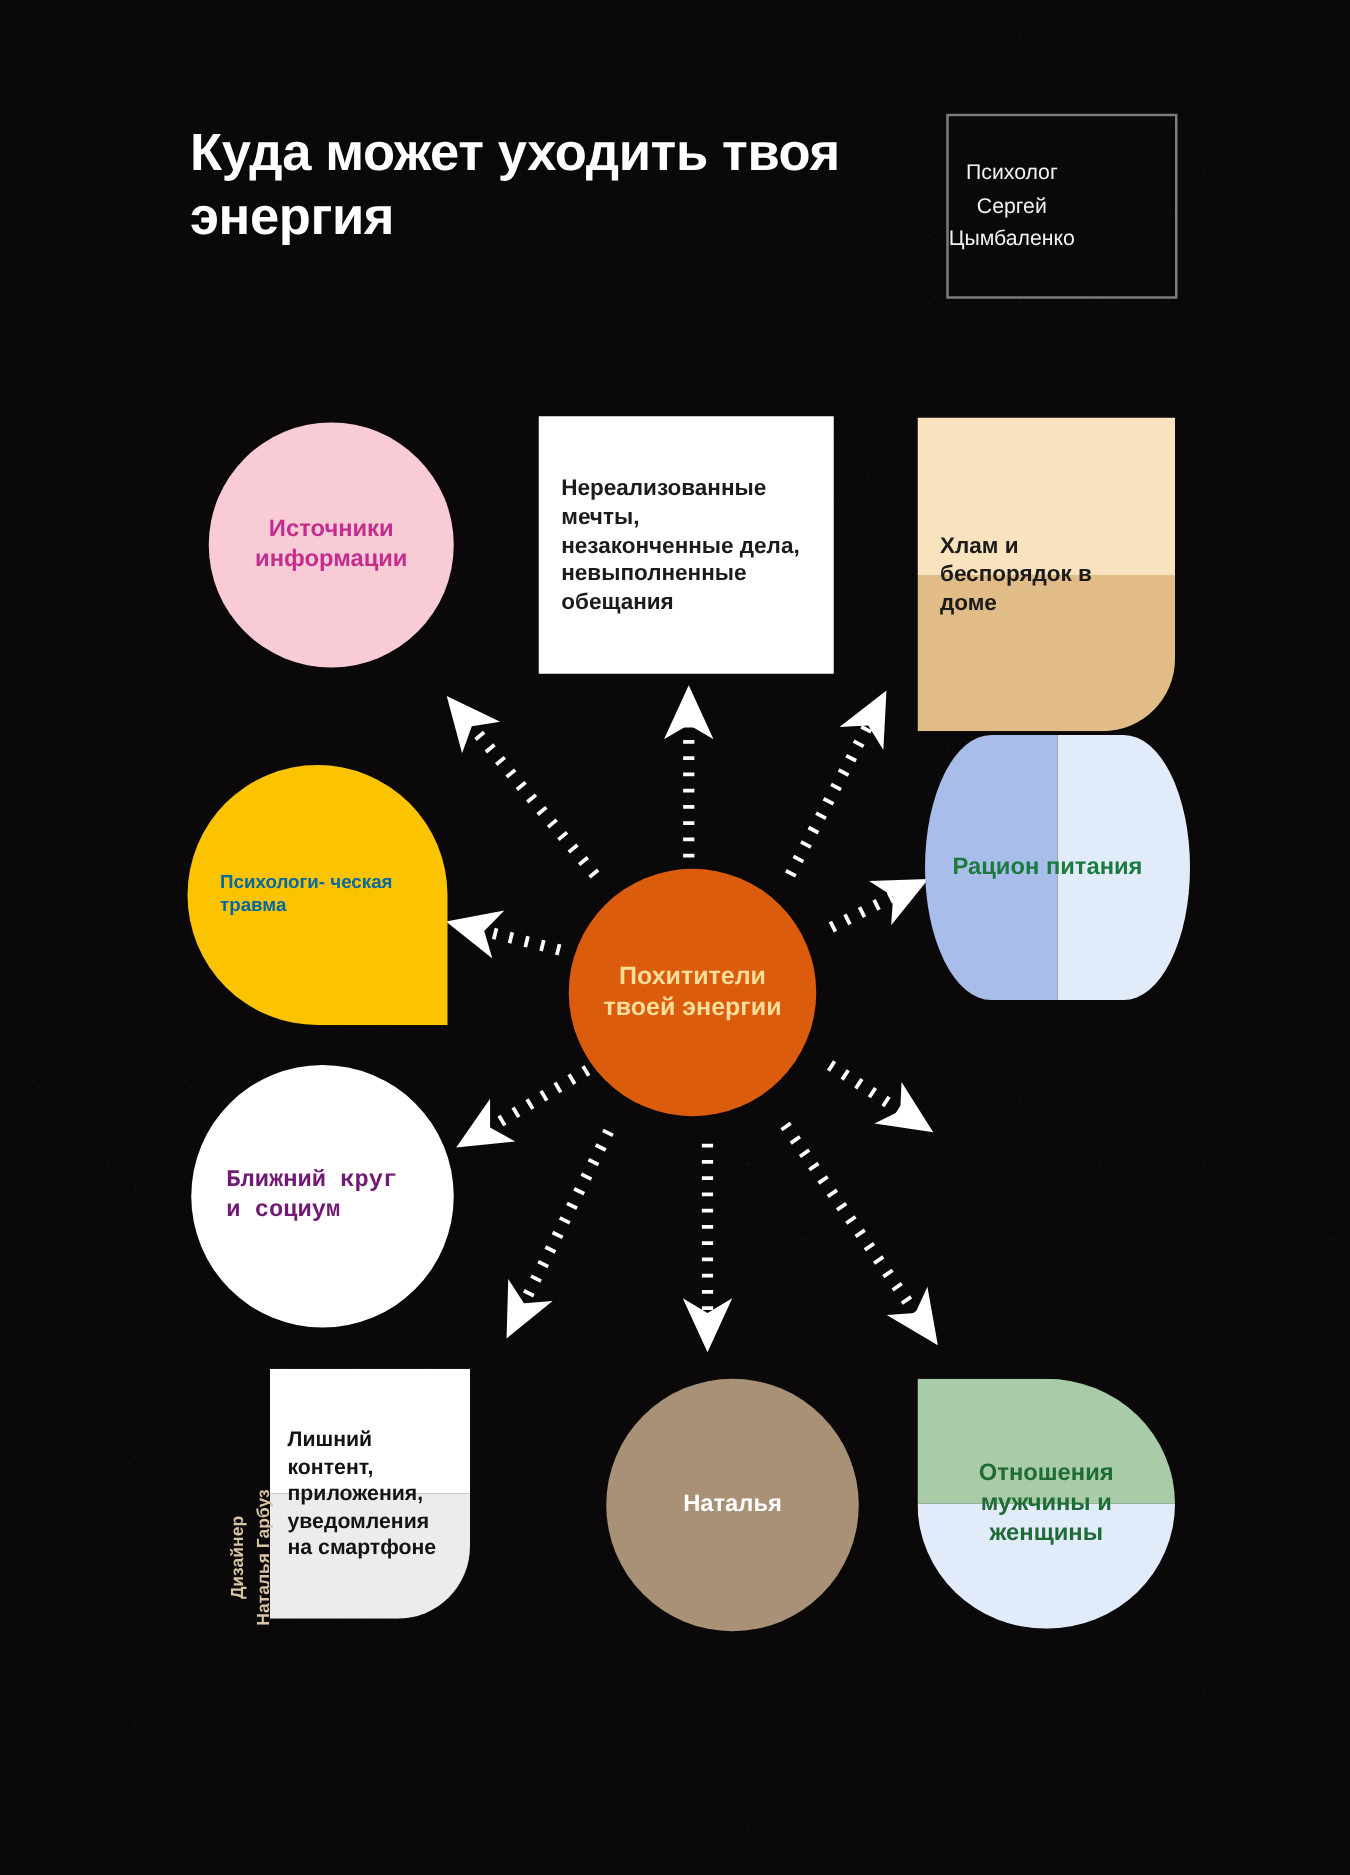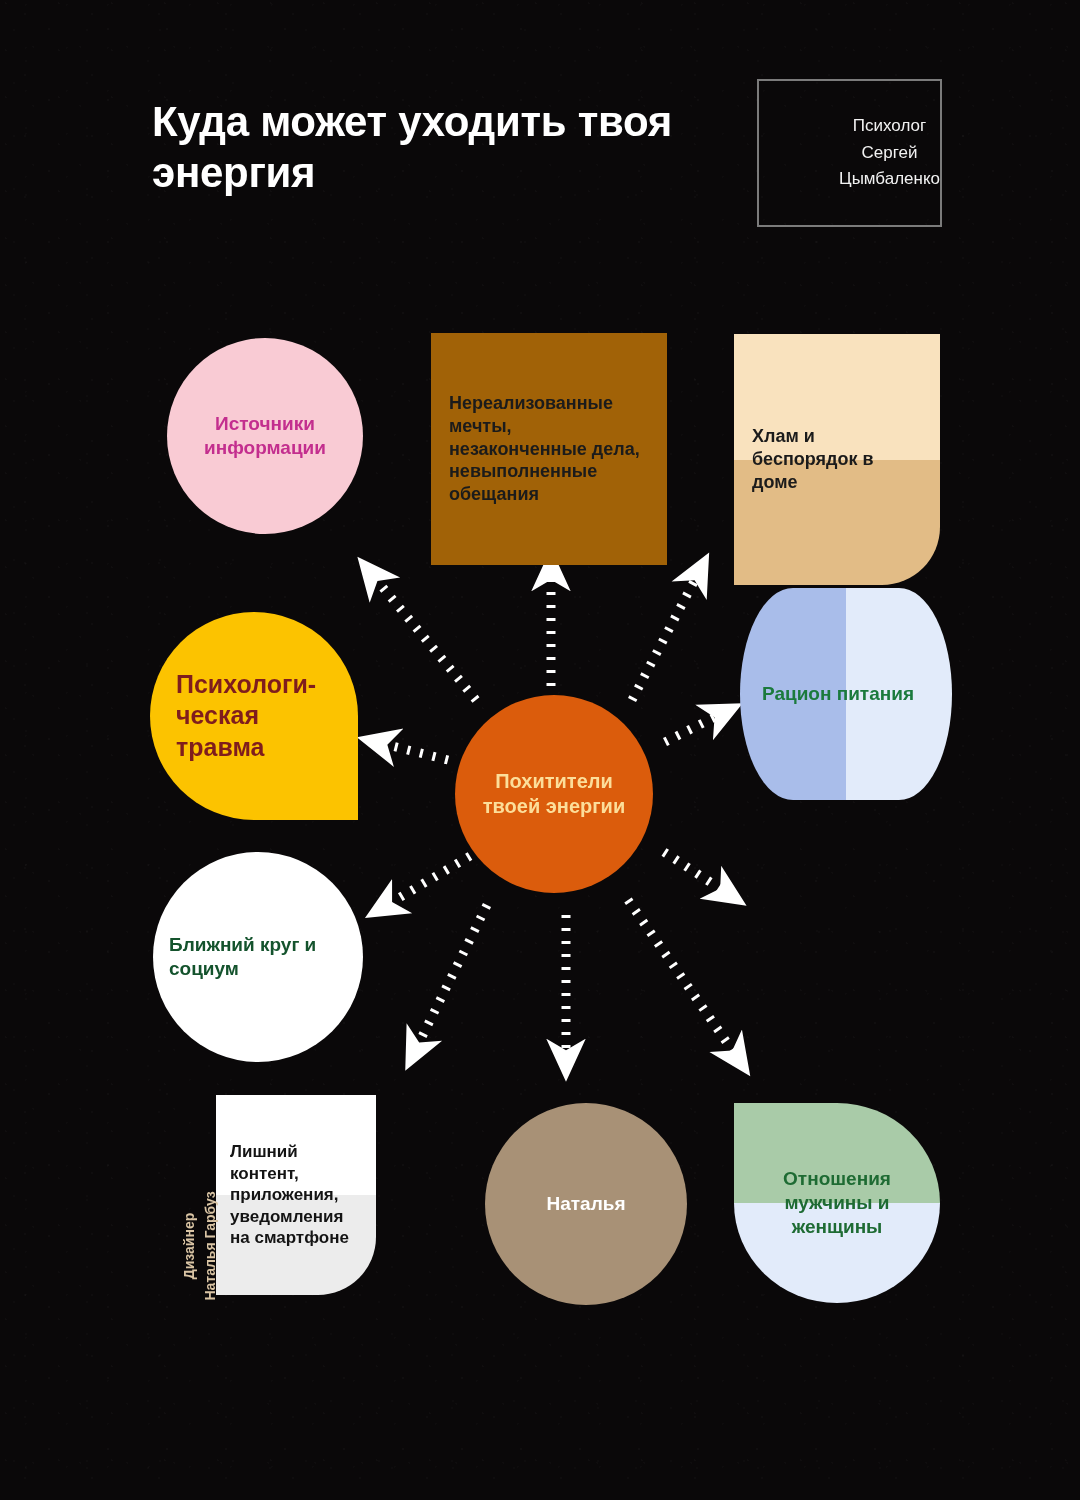--- a/index.html
+++ b/index.html
@@ -39,26 +39,26 @@
     color: #ffffff;
     font-size: 42px;
     font-weight: bold;
     line-height: 1.22;
     letter-spacing: -0.3px;
     z-index: 5;
   }
 
   #author-box {
     position: absolute;
-    left: 757px; top: 79px;
+    left: 757px; top: 91px;
     width: 185px; height: 148px;
     border: 2px solid #7b7b7b;
     display: flex;
     align-items: center;
-    justify-content: flex-end;
+    justify-content: flex-start;
     z-index: 5;
   }
   #author-box .lines {
     color: #f2f2f2;
     font-size: 17px;
     line-height: 1.55;
     text-align: center;
   }
 
   
@@ -127,22 +127,22 @@
     border-radius: 50%;
     background: #F9CBD4;
     justify-content: center;
     text-align: center;
   }
   #node-info .label { color: #C32E8E; font-size: 19px; }
 
   
   #node-dreams {
     left: 431px; top: 333px;
-    width: 236px; height: 232px;
-    background: #a16207;
+    width: 236px; height: 206px;
+    background: #ffffff;
   }
   #node-dreams .label {
     color: #1b1b1b; font-size: 18px; padding: 0 18px;
   }
 
   
   #node-clutter {
     left: 734px; top: 334px;
     width: 206px; height: 251px;
     background: transparent;
@@ -163,21 +163,21 @@
   }
 
   
   #node-trauma {
     left: 150px; top: 612px;
     width: 208px; height: 208px;
     background: #FCC300;
     border-radius: 50% 50% 0 50%;
   }
   #node-trauma .label {
-    color: #7f1d1d; font-size: 25px; padding: 0 26px;
+    color: #0369a1; font-size: 15px; padding: 0 26px;
   }
 
   
   #node-diet {
     left: 740px; top: 588px;
     width: 212px; height: 212px;
     background: transparent;
   }
   #node-diet .half-left {
     position: absolute; left: 0; top: 0;
@@ -196,21 +196,21 @@
   }
 
   
   #node-social {
     left: 153px; top: 852px;
     width: 210px; height: 210px;
     border-radius: 50%;
     background: #FFFFFF;
   }
   #node-social .label {
-    color: #14532d; font-size: 19px; padding: 0 16px;
+    color: #701a75; font-size: 19px; padding: 0 28px; font-family: Liberation Mono, monospace;
   }
 
   
   #node-family {
     left: 742px; top: 840px;
     width: 212px; height: 212px;
     border-radius: 50%;
     background: #FFFFFF;
     justify-content: center;
     text-align: center;

